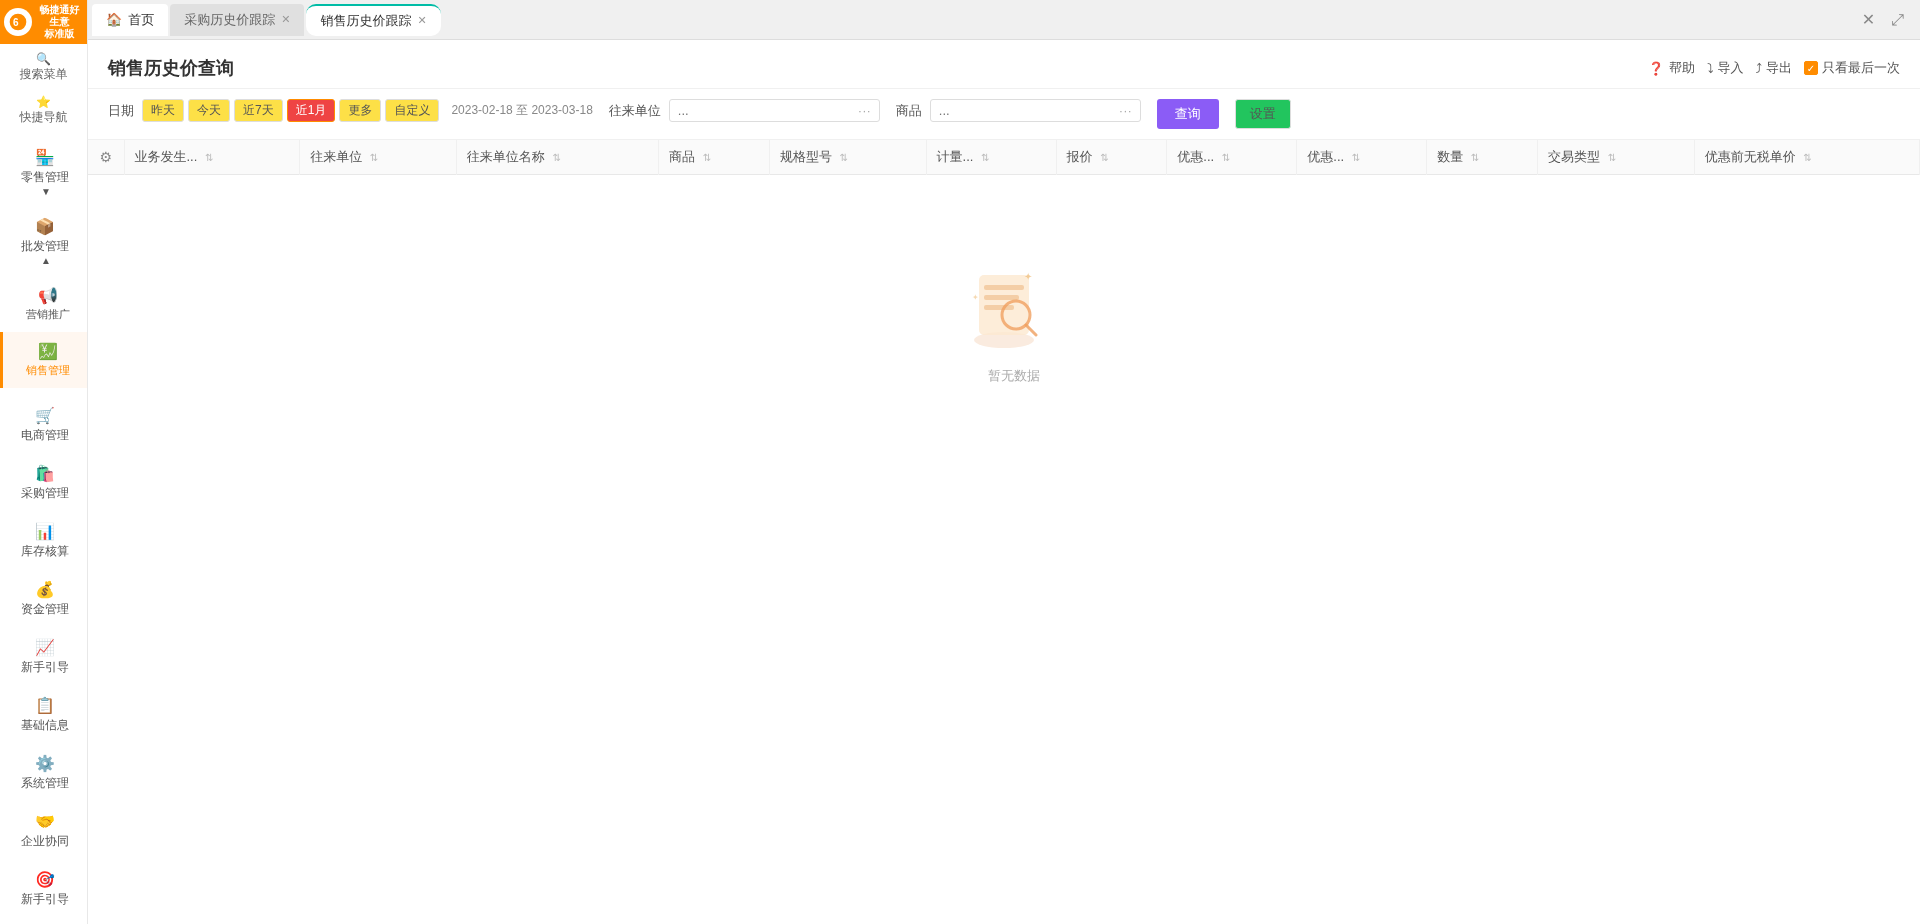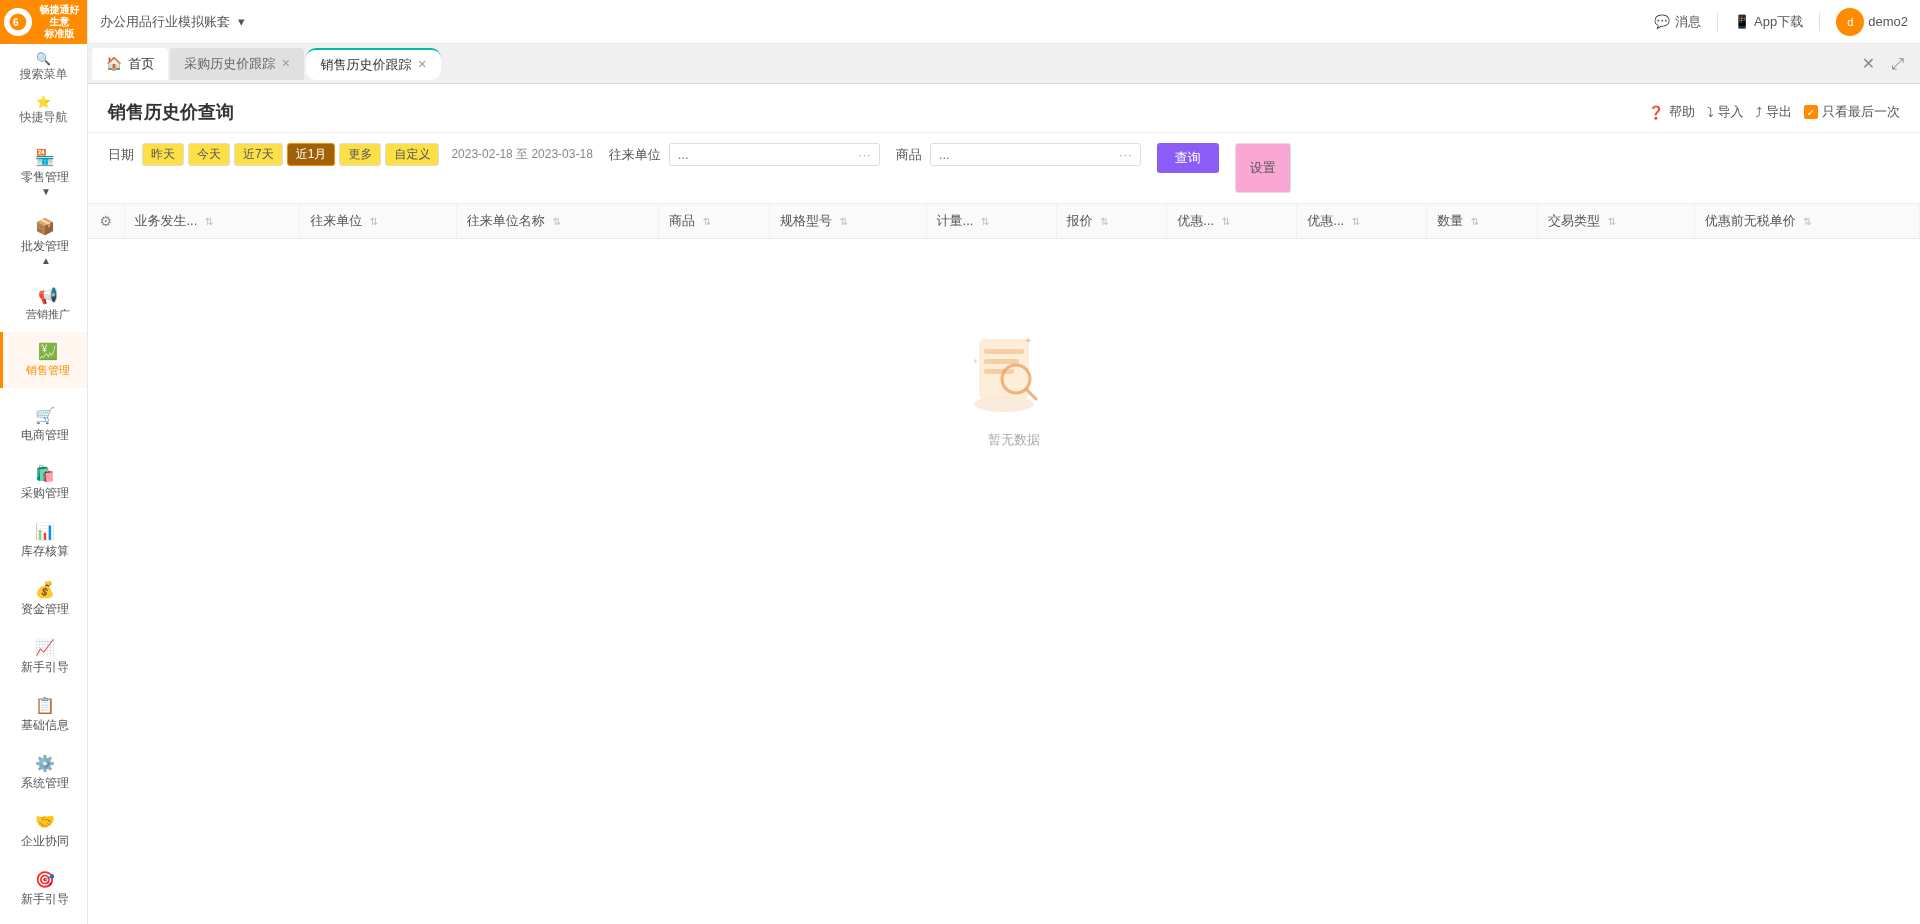--- a/index.html
+++ b/index.html
@@ -254,21 +254,21 @@
     .date-btn {
       padding: 2px 8px;
       border: 1px solid #ddd;
       border-radius: 3px;
       font-size: 12px;
       cursor: pointer;
       background: #fde047;
       color: #555;
     }
     .date-btn.active {
-      background: #a16207;
+      background: #ef4444;
       color: #fff;
       border-color: #ff8c00;
     }
     .date-range-text {
       font-size: 12px;
       color: #888;
       margin-left: 4px;
     }
     .filter-input-wrap {
       display: flex;
@@ -297,24 +297,24 @@
       background: #8b5cf6;
       color: white;
       border: none;
       padding: 6px 18px;
       border-radius: 3px;
       font-size: 13px;
       cursor: pointer;
       white-space: nowrap;
     }
     .btn-settings {
-      background: #f9a8d4;
+      background: #22c55e;
       color: #555;
       border: 1px solid #ddd;
-      padding: 15px 14px;
+      padding: 5px 14px;
       border-radius: 3px;
       font-size: 13px;
       cursor: pointer;
     }
 
     
     .table-container {
       flex: 1;
       overflow: auto;
       padding: 0 0;
@@ -452,42 +452,20 @@
   </div>
   <div class="sidebar-menu-item">
     
     
   </div>
 
 </div>
 
 <div class="main-container">
 
-  <div class="topbar">
-    <div class="topbar-left">
-      <span class="topbar-title">办公用品行业模拟账套</span>
-      <span class="topbar-dropdown">▾</span>
-    </div>
-    <div class="topbar-right">
-      <div class="topbar-right-item">
-        <span>💬</span>
-        <span>消息</span>
-      </div>
-      <div class="topbar-separator"></div>
-      <div class="topbar-right-item">
-        <span>📱</span>
-        <span>App下载</span>
-      </div>
-      <div class="topbar-separator"></div>
-      <div class="topbar-right-item">
-        <div class="avatar">d</div>
-        <span>demo2</span>
-      </div>
-    </div>
-  </div>
 
   <div class="tabbar">
     <div class="tab home">
       <span>🏠</span>
       <span>首页</span>
     </div>
     <div class="tab">
       <span>采购历史价跟踪</span>
       <span class="tab-close">✕</span>
     </div>

